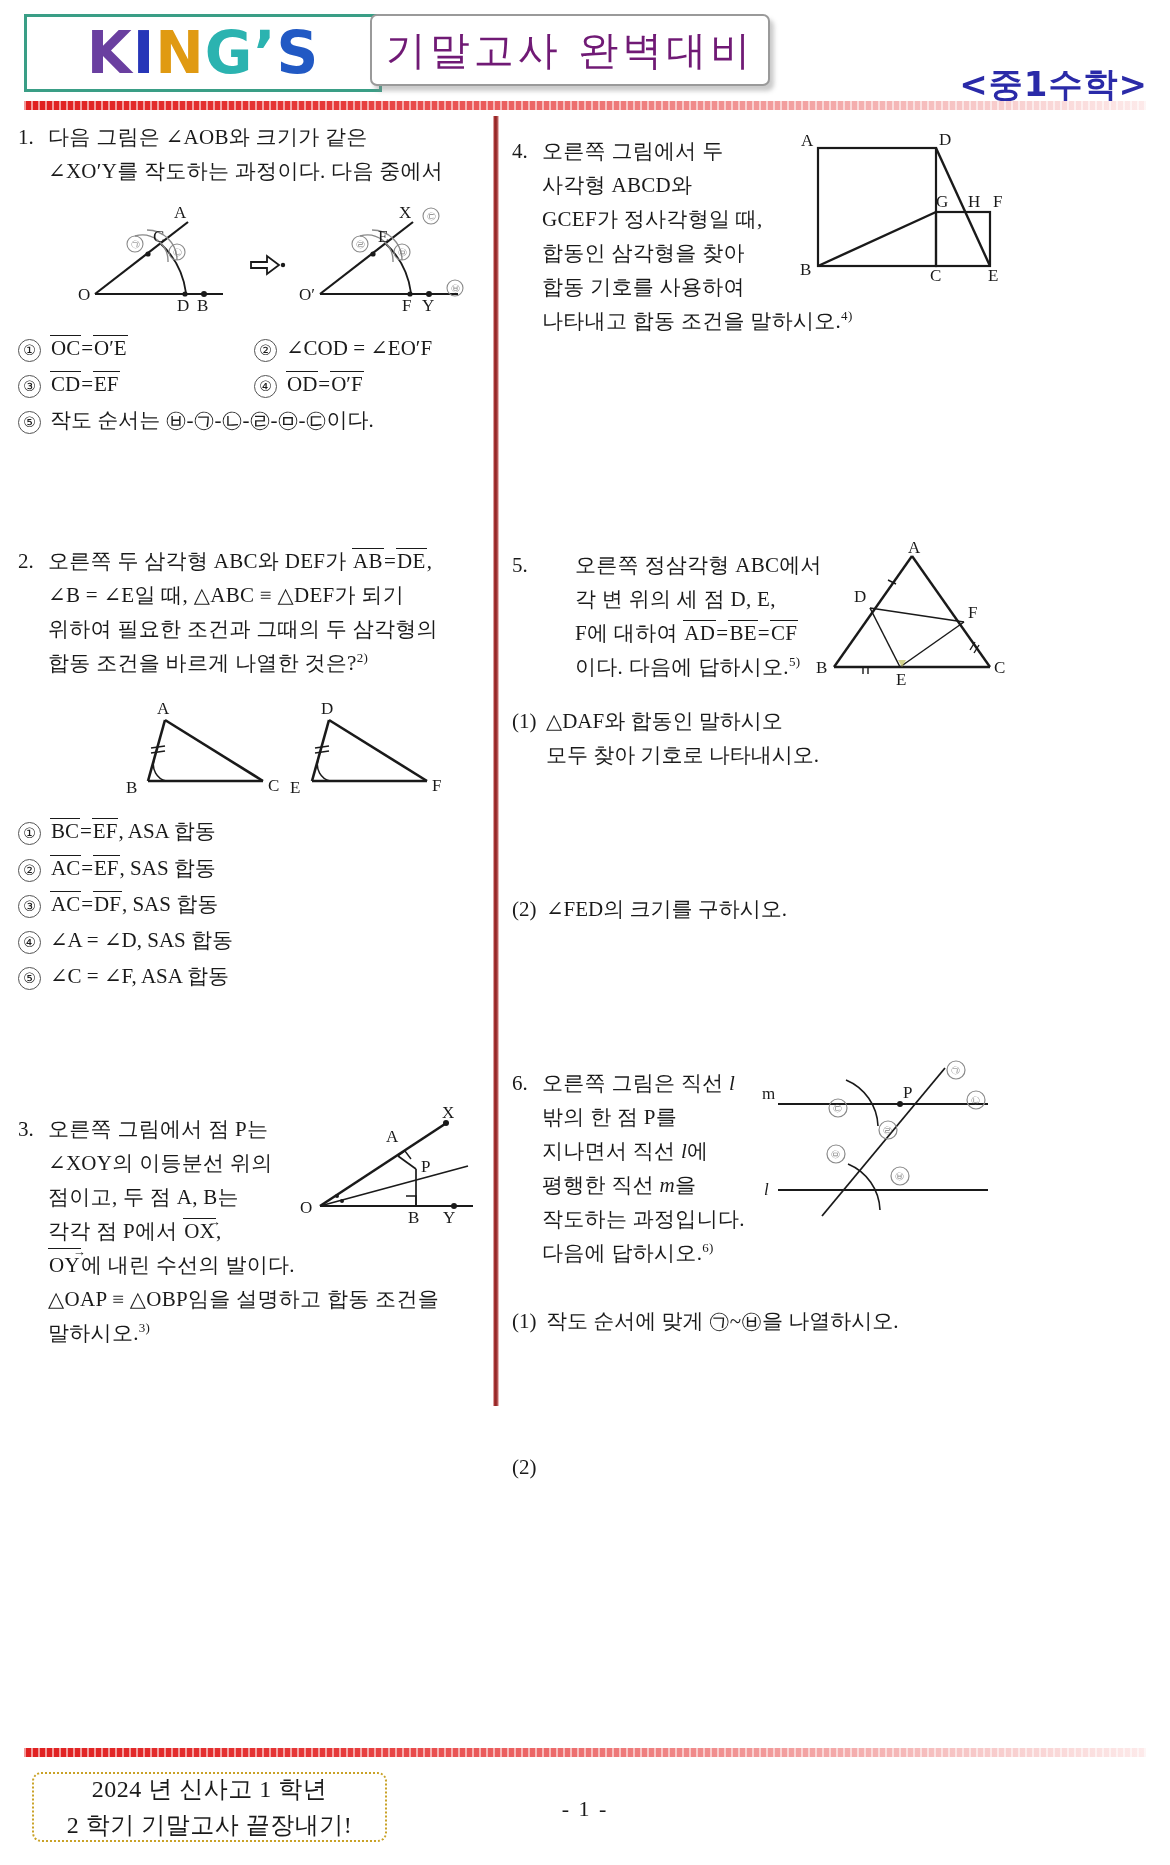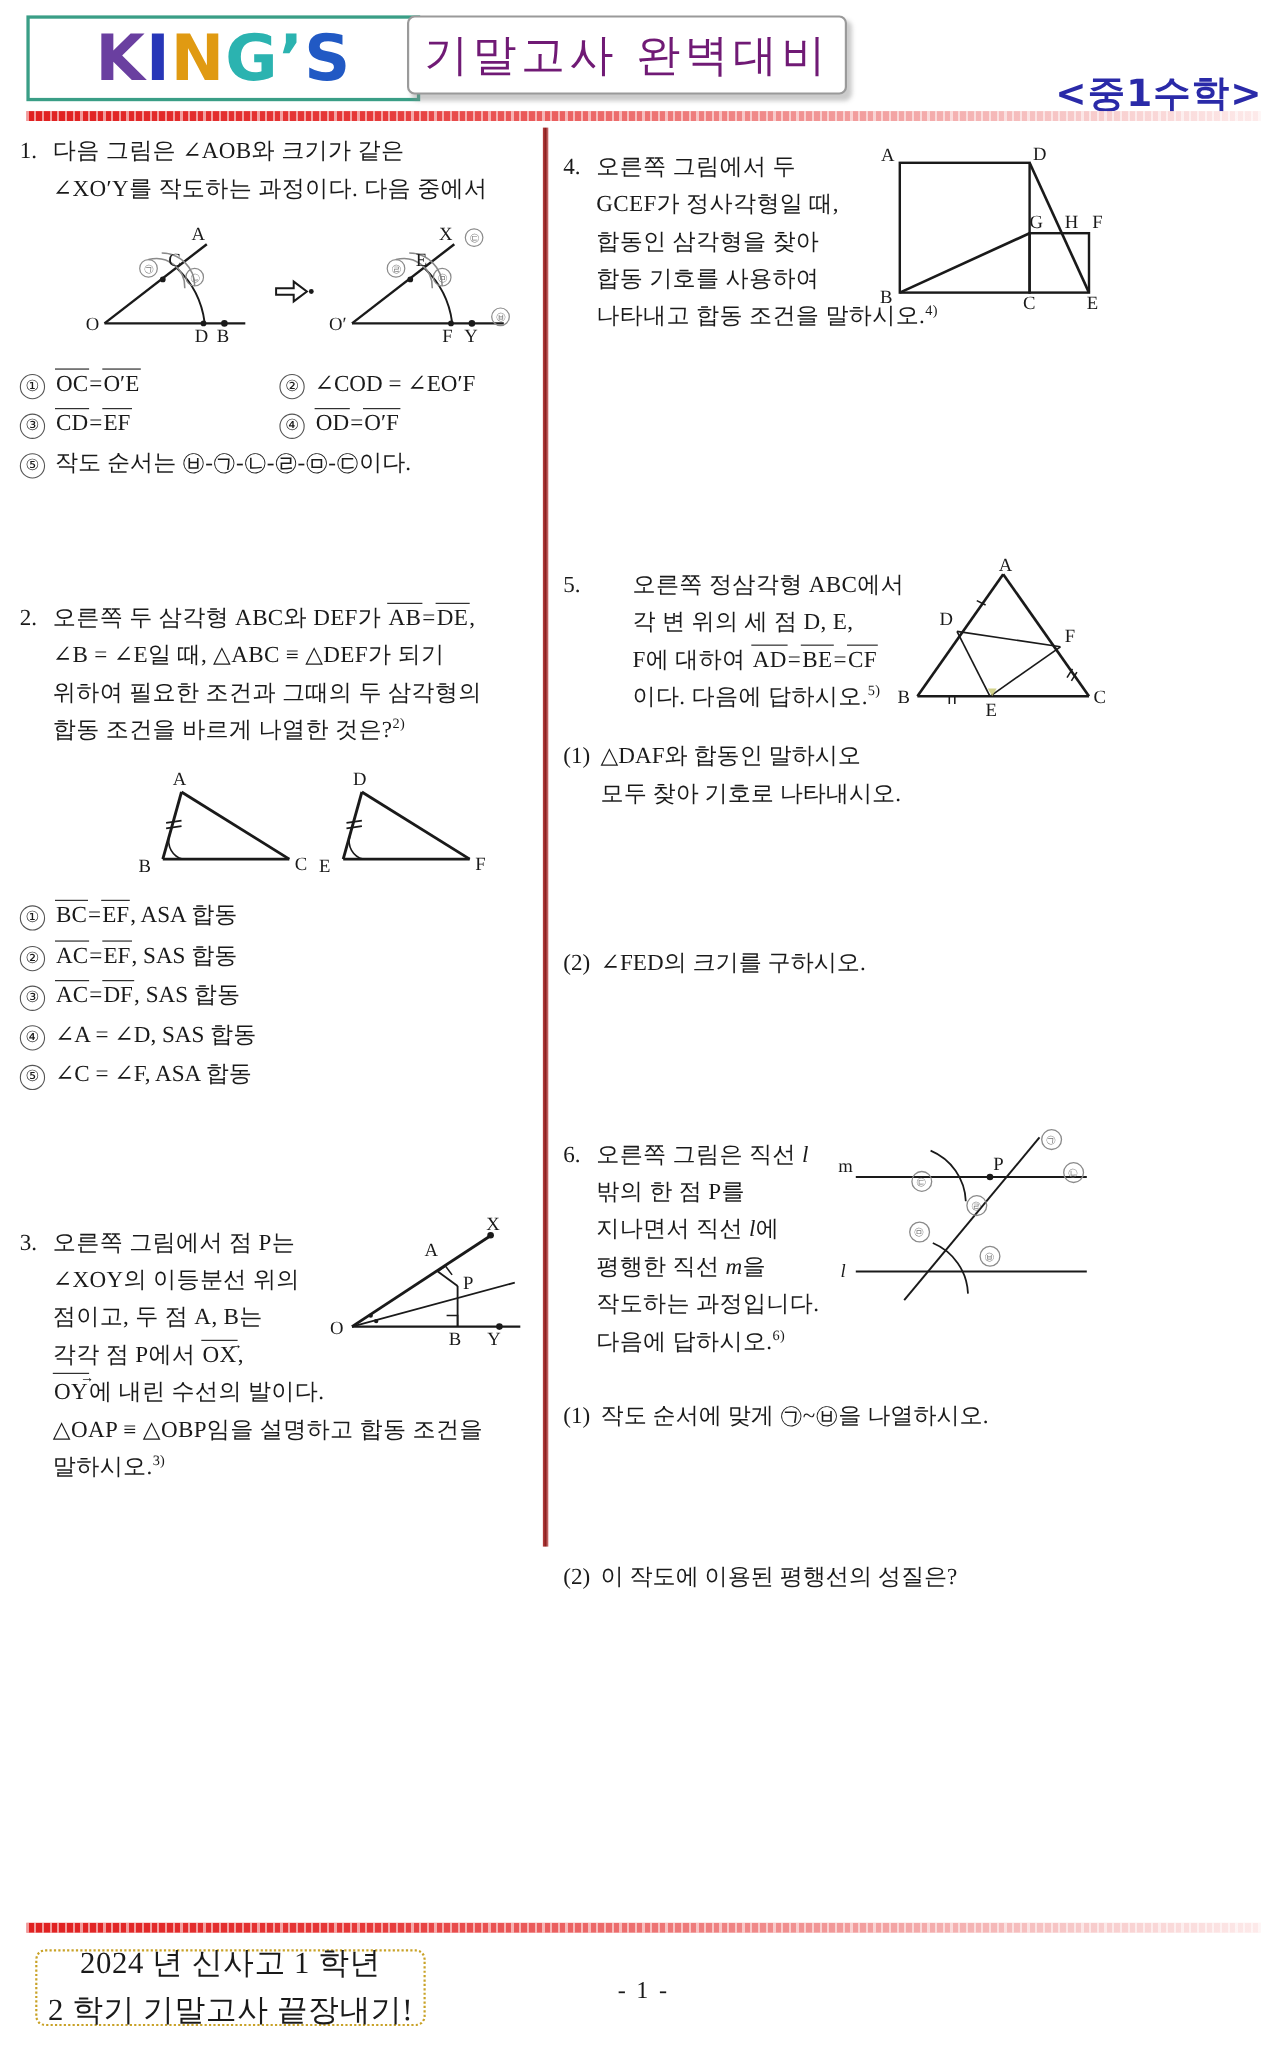--- a/index.html
+++ b/index.html
@@ -110,21 +110,21 @@
     background:linear-gradient(to right,#e02020 0%,#e63a3a 28%,#f08b8b 60%,#f7c9c9 85%,#fdeaea 100%);
   }
   .ftr-rule::after{
     content:"";position:absolute;inset:0;
     background:repeating-linear-gradient(to right,rgba(255,255,255,.55) 0 2px,rgba(255,255,255,0) 2px 7px);
   }
   .ftr-box{
     position:absolute;left:32px;top:1772px;width:355px;height:70px;
     border:2px dotted #c9a227;border-radius:9px;box-sizing:border-box;
     display:flex;flex-direction:column;align-items:center;justify-content:center;
-    font-size:28px;line-height:1.5;letter-spacing:.5px;
+    font-size:24px;line-height:1.5;letter-spacing:.5px;
   }
   .pageno{
     position:absolute;left:0;top:1796px;width:1170px;text-align:center;
     font-size:22px;letter-spacing:2px;
   }
 </style>
 </head>
 <body>
 
 <div class="page">
@@ -347,20 +347,21 @@
 
   </div>
 
   <div class="col col-right">
 
     <div class="q" style="margin-top:14px;">
       <div class="q-head">
         <div class="q-num">4.</div>
         <div class="q-body" style="width:280px;">
           <div class="ln">오른쪽 그림에서 두</div>
+          <div class="ln">사각형 ABCD와</div>
           <div class="ln">GCEF가 정사각형일 때,</div>
           <div class="ln">합동인 삼각형을 찾아</div>
           <div class="ln">합동 기호를 사용하여</div>
           <div class="ln">나타내고 합동 조건을 말하시오.<span class="sup">4)</span></div>
         </div>
       </div>
 
       <div class="fig" style="position:absolute;left:272px;top:0;">
         <svg width="230" height="150" viewBox="0 0 230 150">
 
@@ -471,21 +472,20 @@
         </svg>
       </div>
 
       <div style="margin-top:34px;">
         <div class="subq">
           <div class="sn">(1)</div>
           <div class="ln">작도 순서에 맞게 ㉠~㉥을 나열하시오.</div>
         </div>
         <div class="subq" style="margin-top:112px;">
           <div class="sn">(2)</div>
-          <div class="ln">이 작도에 이용된 평행선의 성질은?</div>
         </div>
       </div>
     </div>
 
   </div>
 
   <div class="ftr-rule"></div>
   <div class="ftr-box">
     <div>2024 년 신사고 1 학년</div>
     <div>2 학기 기말고사 끝장내기!</div>

